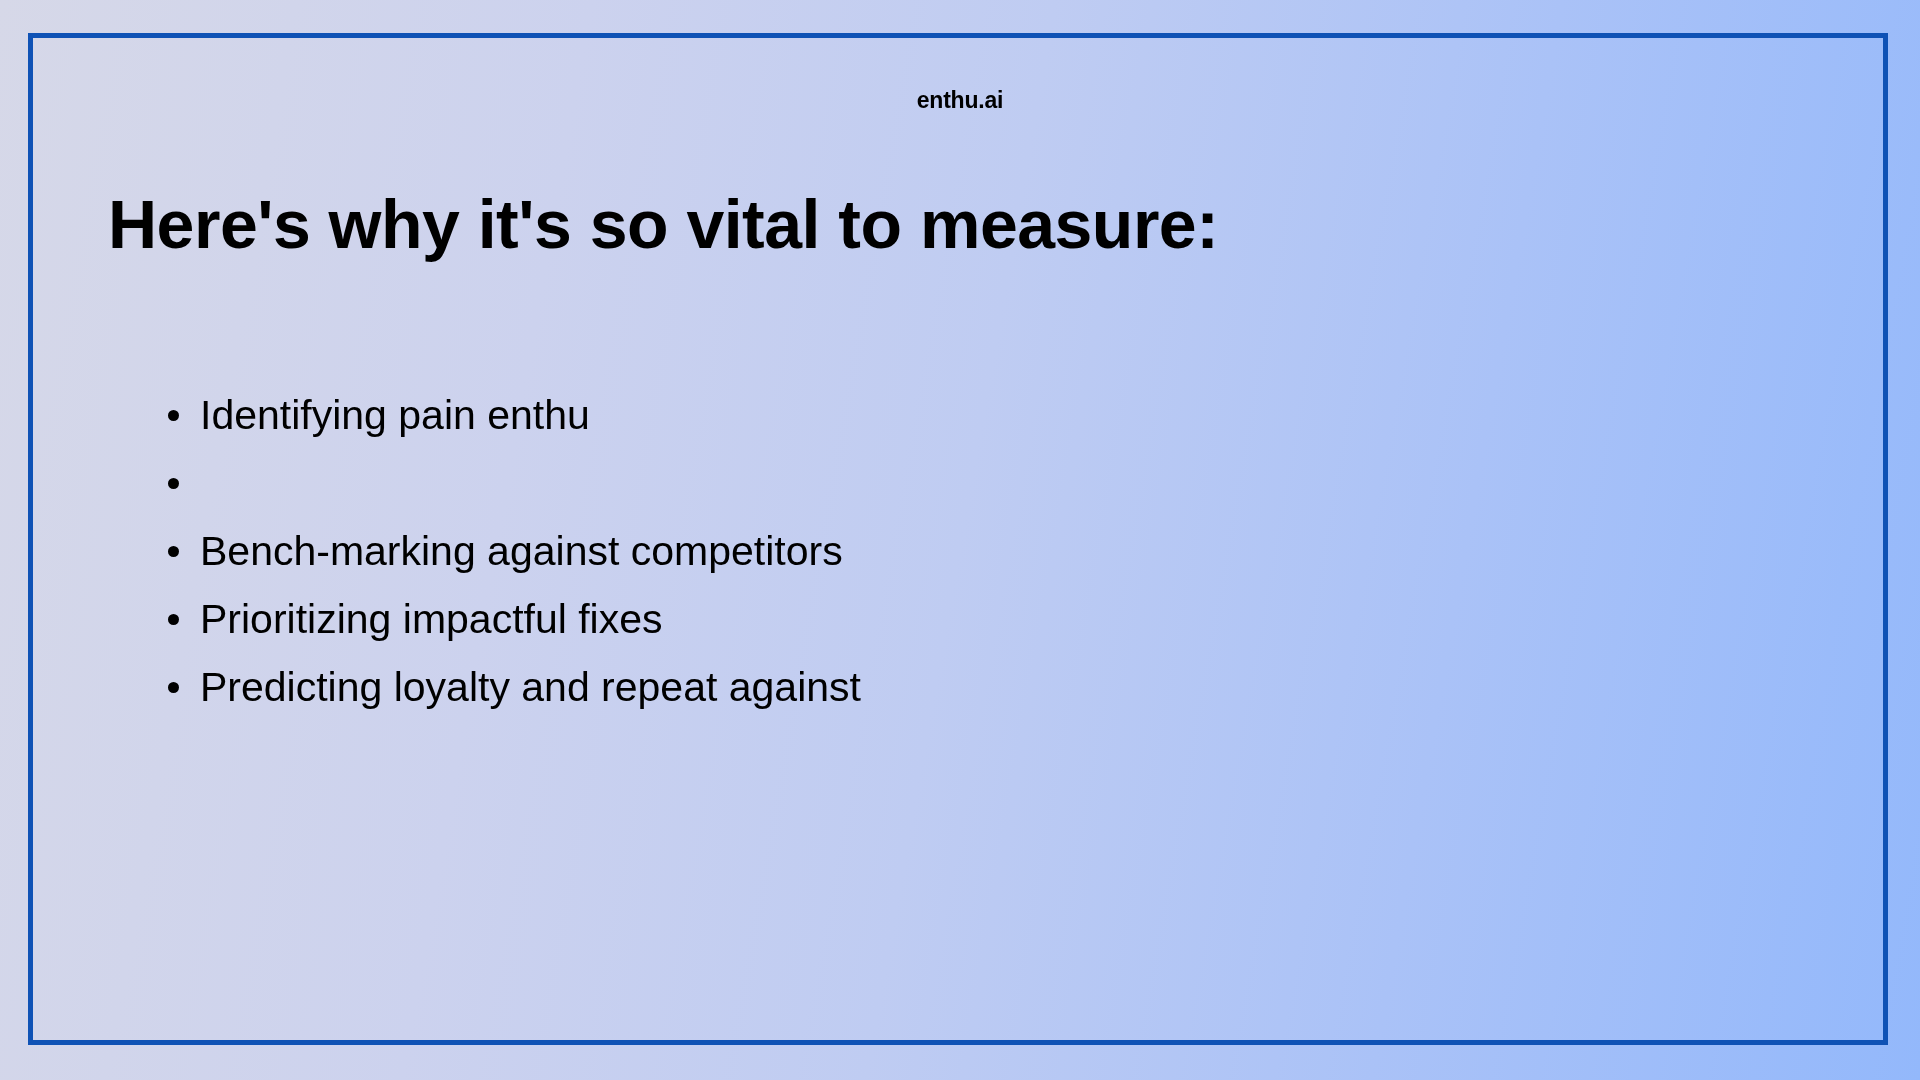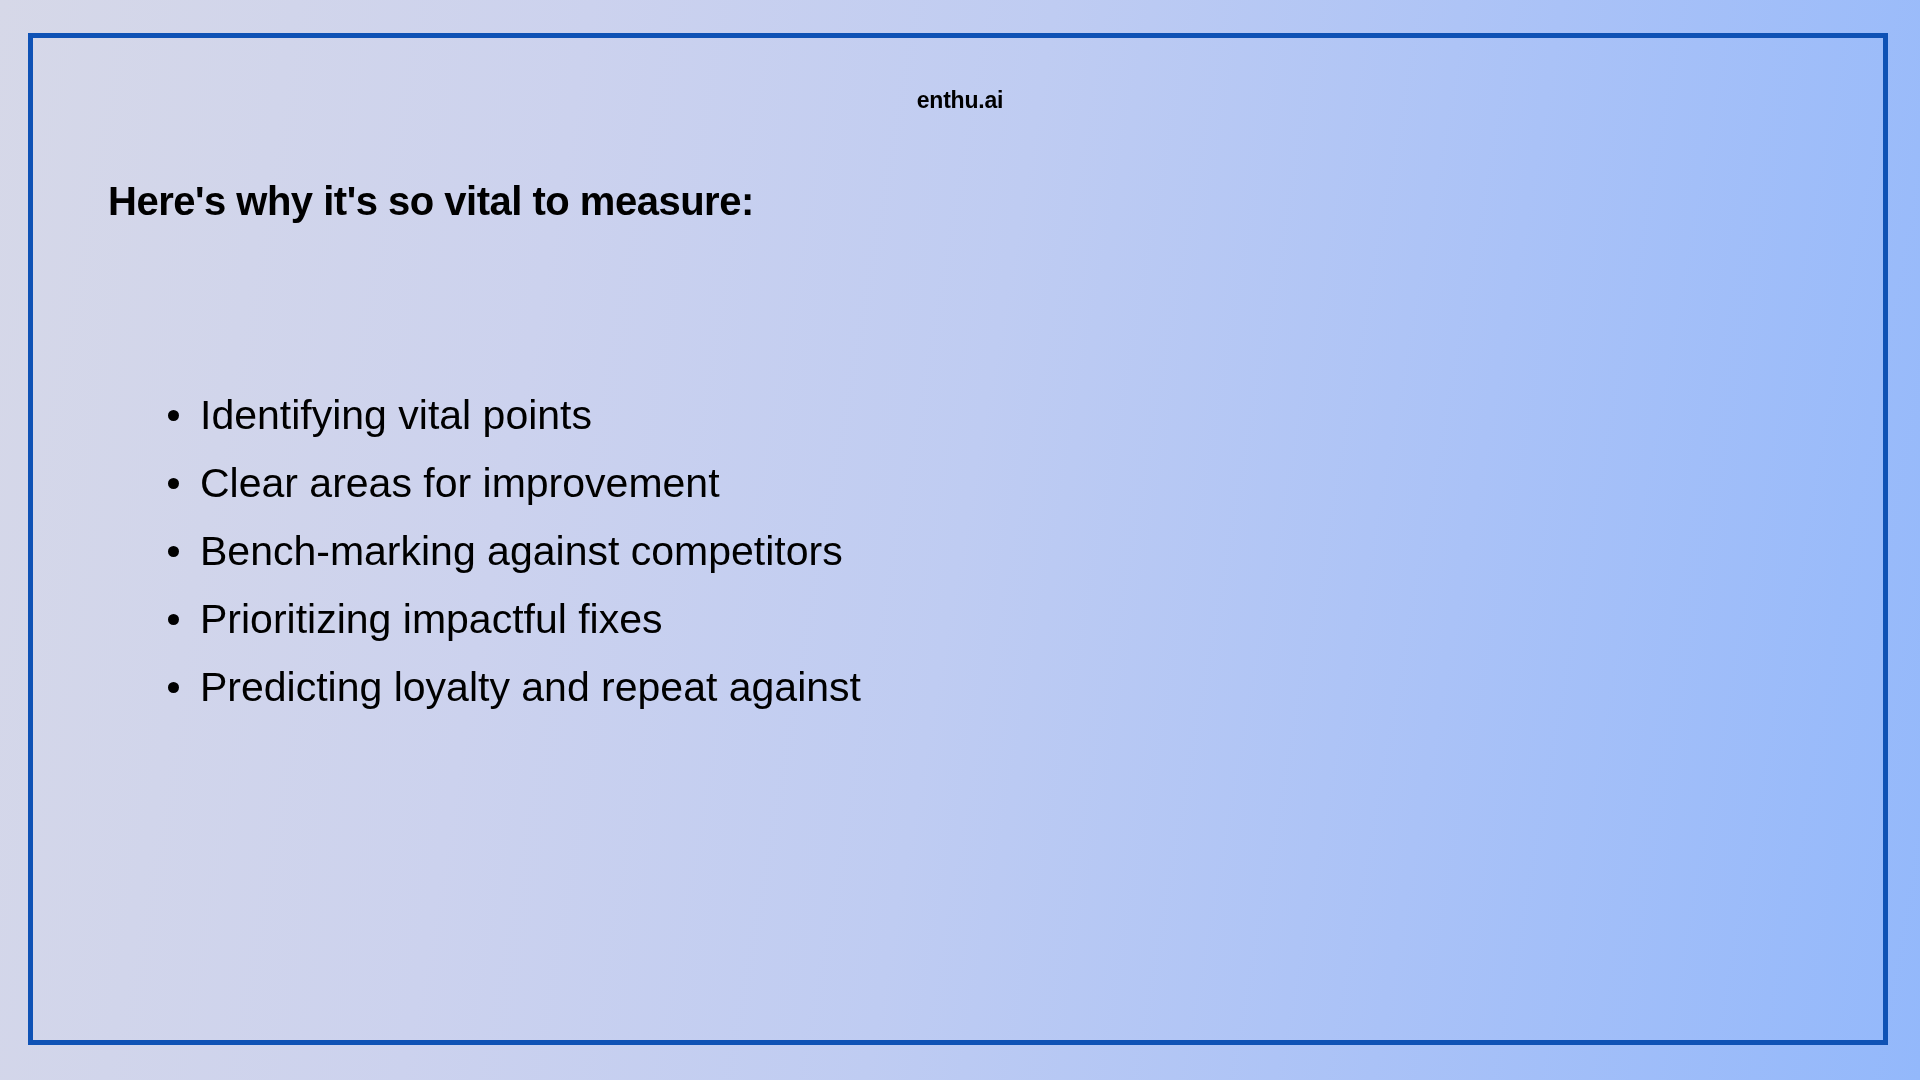--- a/index.html
+++ b/index.html
@@ -43,23 +43,23 @@
     font-size: 23px;
     font-weight: bold;
     letter-spacing: -0.2px;
     color: #000000;
     line-height: 1;
   }
 
   #slide-heading {
     position: absolute;
     left: 108px;
-    top: 180px;
+    top: 188px;
     margin: 0;
-    font-size: 40px;
+    font-size: 68px;
     font-weight: bold;
     color: #000000;
     line-height: 1.08;
     letter-spacing: -0.5px;
     white-space: nowrap;
   }
 
   #benefit-list {
     position: absolute;
     left: 160px;
@@ -101,25 +101,24 @@
 
   <div id="slide-frame"></div>
 
   <div id="brand-logo">enthu.ai</div>
 
   <h1 id="slide-heading">Here's why it's so vital to measure:</h1>
 
   <ul id="benefit-list">
     <li class="list-item">
       <span class="bullet-dot"></span>
-      <span class="list-item-label">Identifying vital points</span>
+      <span class="list-item-label">Identifying pain enthu</span>
     </li>
     <li class="list-item">
       <span class="bullet-dot"></span>
-      <span class="list-item-label">Clear areas for improvement</span>
     </li>
     <li class="list-item">
       <span class="bullet-dot"></span>
       <span class="list-item-label">Bench-marking against competitors</span>
     </li>
     <li class="list-item">
       <span class="bullet-dot"></span>
       <span class="list-item-label">Prioritizing impactful fixes</span>
     </li>
     <li class="list-item">

